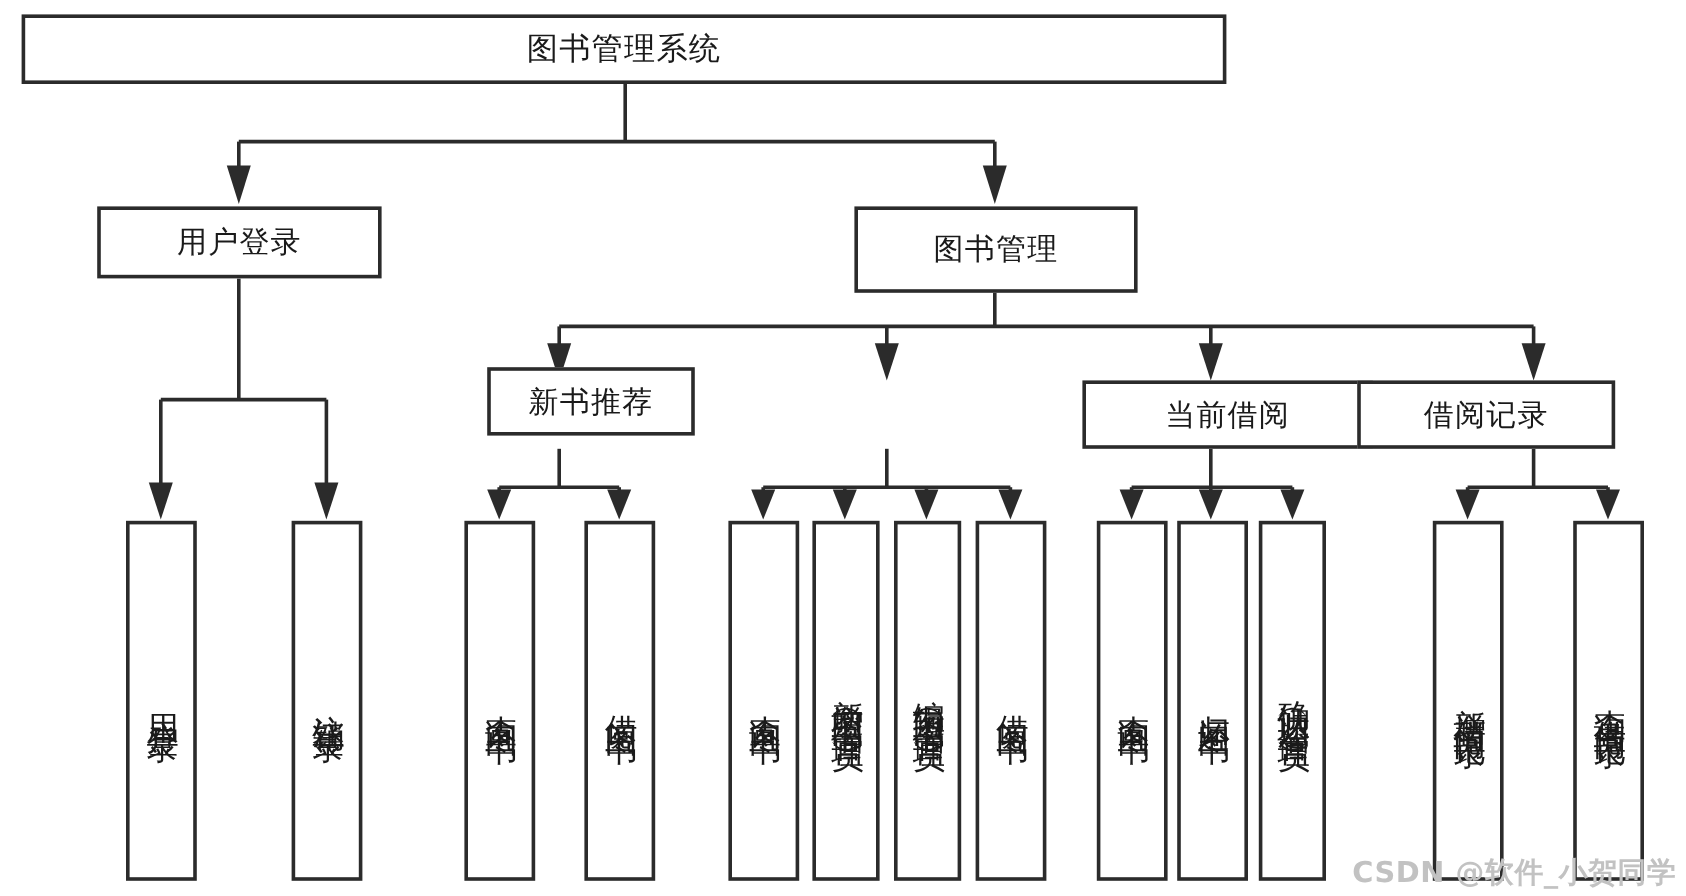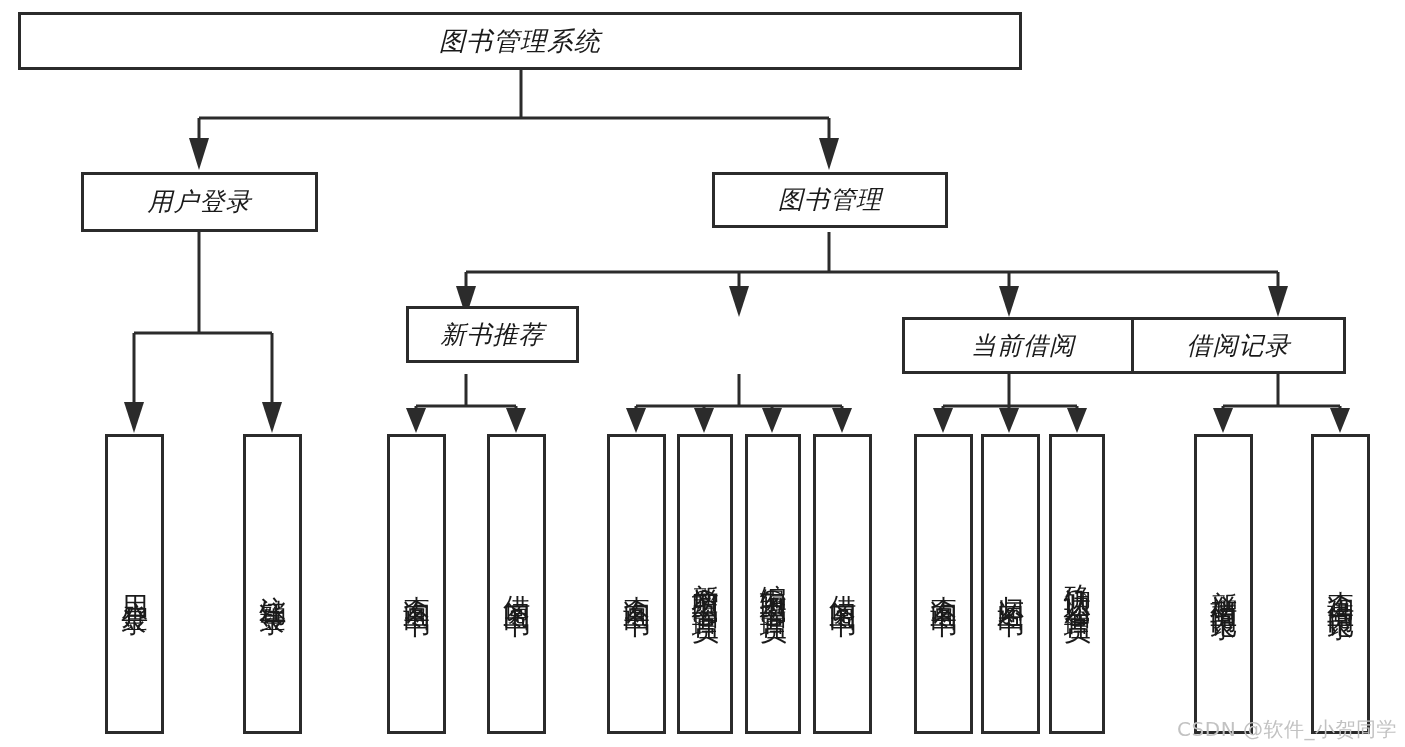--- a/index.html
+++ b/index.html
@@ -31,21 +31,20 @@
   .node-label {
     display: block;
     text-align: center;
     line-height: 1.18;
     white-space: nowrap;
   }
   
   .node.horiz .node-label {
     font-size: 25px;
     letter-spacing: 1px;
-    font-style: italic;
   }
   .node.root .node-label {
     font-size: 26px;
   }
   
   .node.vert {
     align-items: center;
     justify-content: center;
   }
   .node.vert .node-label {
@@ -72,25 +71,26 @@
   }
   #wires polygon.arrowhead {
     fill: #2b2b2b;
     stroke: none;
   }
   
   #watermark {
     position: absolute;
     right: 8px;
     bottom: 4px;
-    font-size: 20px;
+    font-size: 24px;
     color: #c2c2c2;
     letter-spacing: 0.5px;
     white-space: nowrap;
     user-select: none;
+    font-weight: bold;
   }
 </style>
 </head>
 <body>
 
 <div id="canvas">
 
   <svg id="wires" viewBox="0 0 1405 747" width="1405" height="747">
 
     <line x1="521" y1="70" x2="521" y2="118"></line>
@@ -156,21 +156,21 @@
   </svg>
 
   <div class="node horiz root" style="left:18px; top:12px; width:1004px; height:58px;">
     <span class="node-label">图书管理系统</span>
   </div>
 
   <div class="node horiz" style="left:81px; top:172px; width:237px; height:60px;">
     <span class="node-label">用户登录</span>
   </div>
 
-  <div class="node horiz" style="left:712px; top:172px; width:236px; height:56px;">
+  <div class="node horiz" style="left:712px; top:172px; width:236px; height:72px;">
     <span class="node-label">图书管理</span>
   </div>
 
   <div class="node horiz" style="left:361px; top:306px; width:173px; height:57px;margin-left:45px;">
     <span class="node-label">新书推荐</span>
   </div>
 
 
   <div class="node horiz" style="left:902px; top:317px; width:242px; height:57px;">
     <span class="node-label">当前借阅</span>

